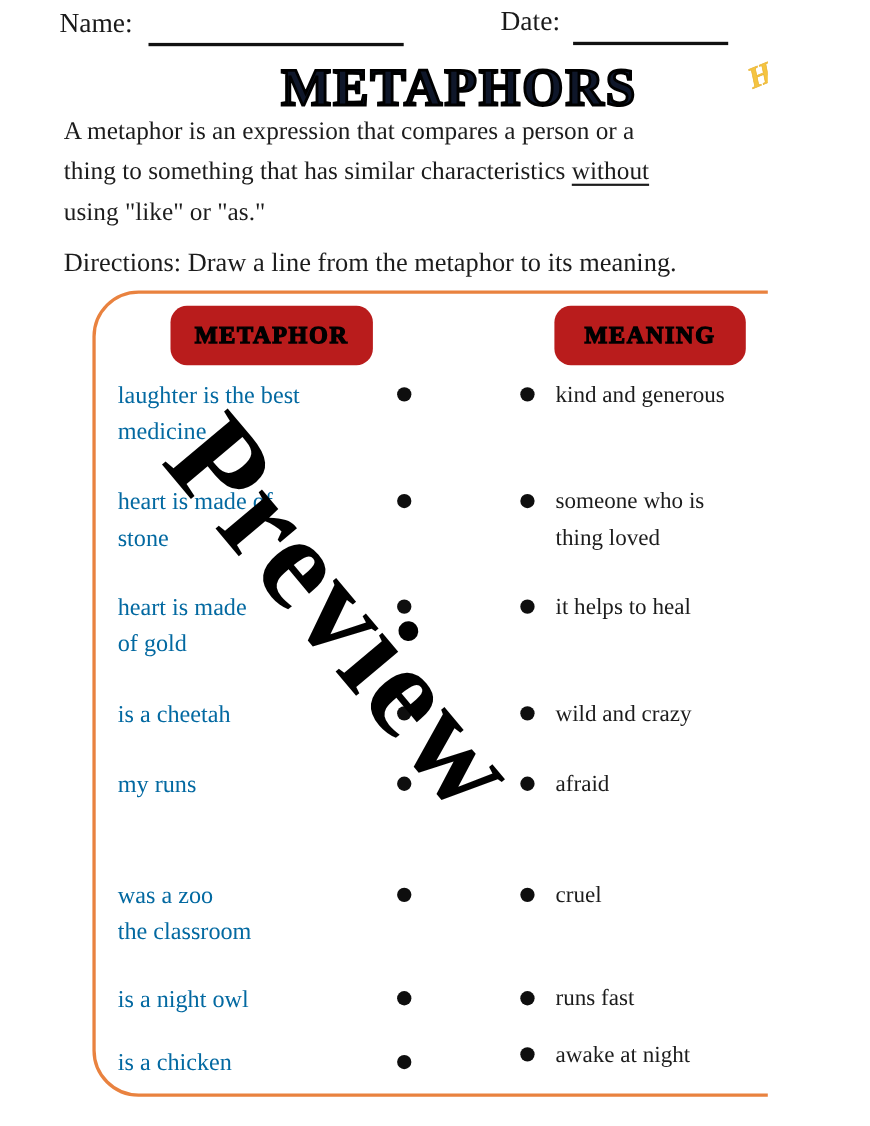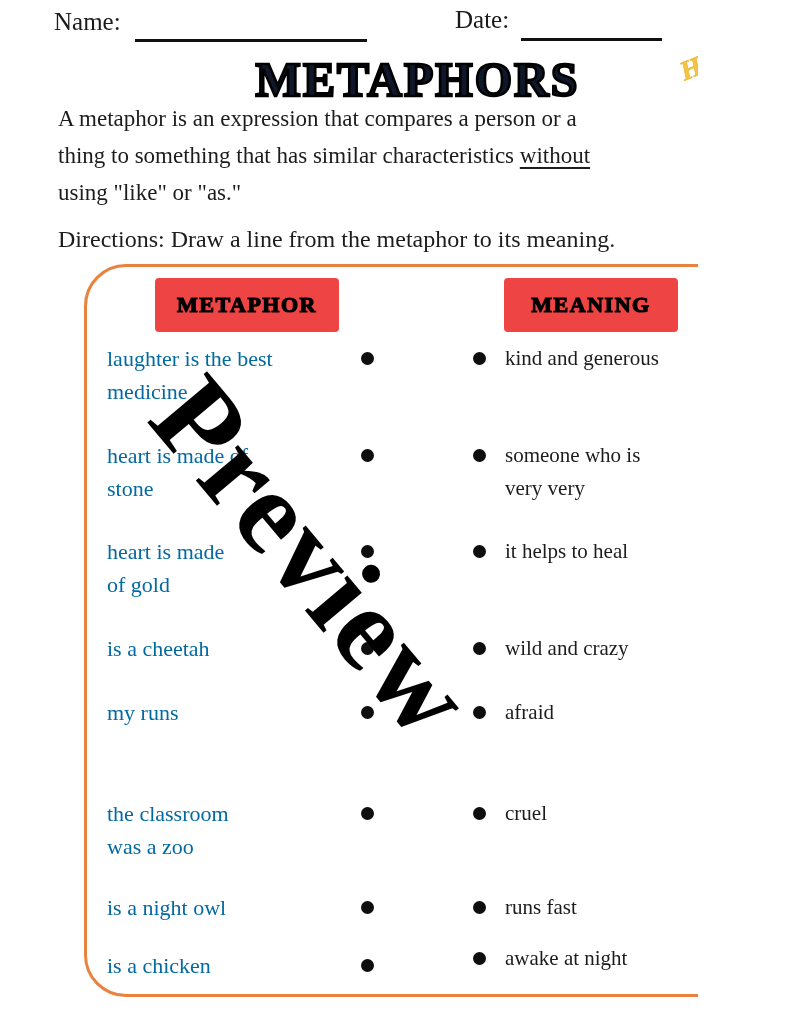--- a/index.html
+++ b/index.html
@@ -13,21 +13,21 @@
          font-size:48px;font-weight:900;letter-spacing:2px;color:#0f172a;
          -webkit-text-stroke:2.6px #000;}
   
   .intro{position:absolute;left:36px;top:100px;width:720px;font-size:23px;line-height:37px;}
   .intro .ln{display:block;}
   .u{text-decoration:underline;text-underline-offset:4px;}
   .directions{position:absolute;left:36px;top:226px;width:730px;font-size:24px;}
   
   .match-box{position:absolute;left:62px;top:264px;width:672px;height:727px;
              border:3.5px solid #E9823F;border-radius:42px;background:#fff;}
-  .hdr{position:absolute;top:278px;height:54px;background:#ef4444;border-radius:4px;
+  .hdr{position:absolute;top:278px;height:54px;background:#b91c1c;border-radius:15px;
        display:flex;align-items:center;justify-content:center;color:#000;
        font-size:22px;font-weight:900;letter-spacing:1.5px;-webkit-text-stroke:1.2px #000;}
   .hdr-left{left:133px;width:184px;}
   .hdr-right{left:482px;width:174px;}
   
   .mrow{position:absolute;left:0;width:791px;height:0;}
   .mcell{position:absolute;left:85px;width:260px;
          font-size:22px;line-height:33px;color:#0369a1;}
   .gcell{position:absolute;left:483px;width:250px;text-align:left;
          font-size:21px;line-height:33px;color:#1c1c1c;}
@@ -109,21 +109,21 @@
 
   <div class="mrow" style="top:439px">
     <div class="mcell">
       <span class="ln">heart is made of</span>
       <span class="ln">stone</span>
     </div>
     <span class="dot ldot"></span>
     <span class="dot rdot"></span>
     <div class="gcell">
       <span class="ln">someone who is</span>
-      <span class="ln">very very</span>
+      <span class="ln">thing loved</span>
     </div>
   </div>
 
   <div class="mrow" style="top:535px">
     <div class="mcell">
       <span class="ln">heart is made</span>
       <span class="ln">of gold</span>
     </div>
     <span class="dot ldot"></span>
     <span class="dot rdot"></span>
@@ -149,22 +149,22 @@
     </div>
     <span class="dot ldot"></span>
     <span class="dot rdot"></span>
     <div class="gcell">
       <span class="ln">afraid</span>
     </div>
   </div>
 
   <div class="mrow" style="top:797px">
     <div class="mcell">
+      <span class="ln">was a zoo</span>
       <span class="ln">the classroom</span>
-      <span class="ln">was a zoo</span>
     </div>
     <span class="dot ldot"></span>
     <span class="dot rdot"></span>
     <div class="gcell">
       <span class="ln">cruel</span>
     </div>
   </div>
 
   <div class="mrow" style="top:891px">
     <div class="mcell">

